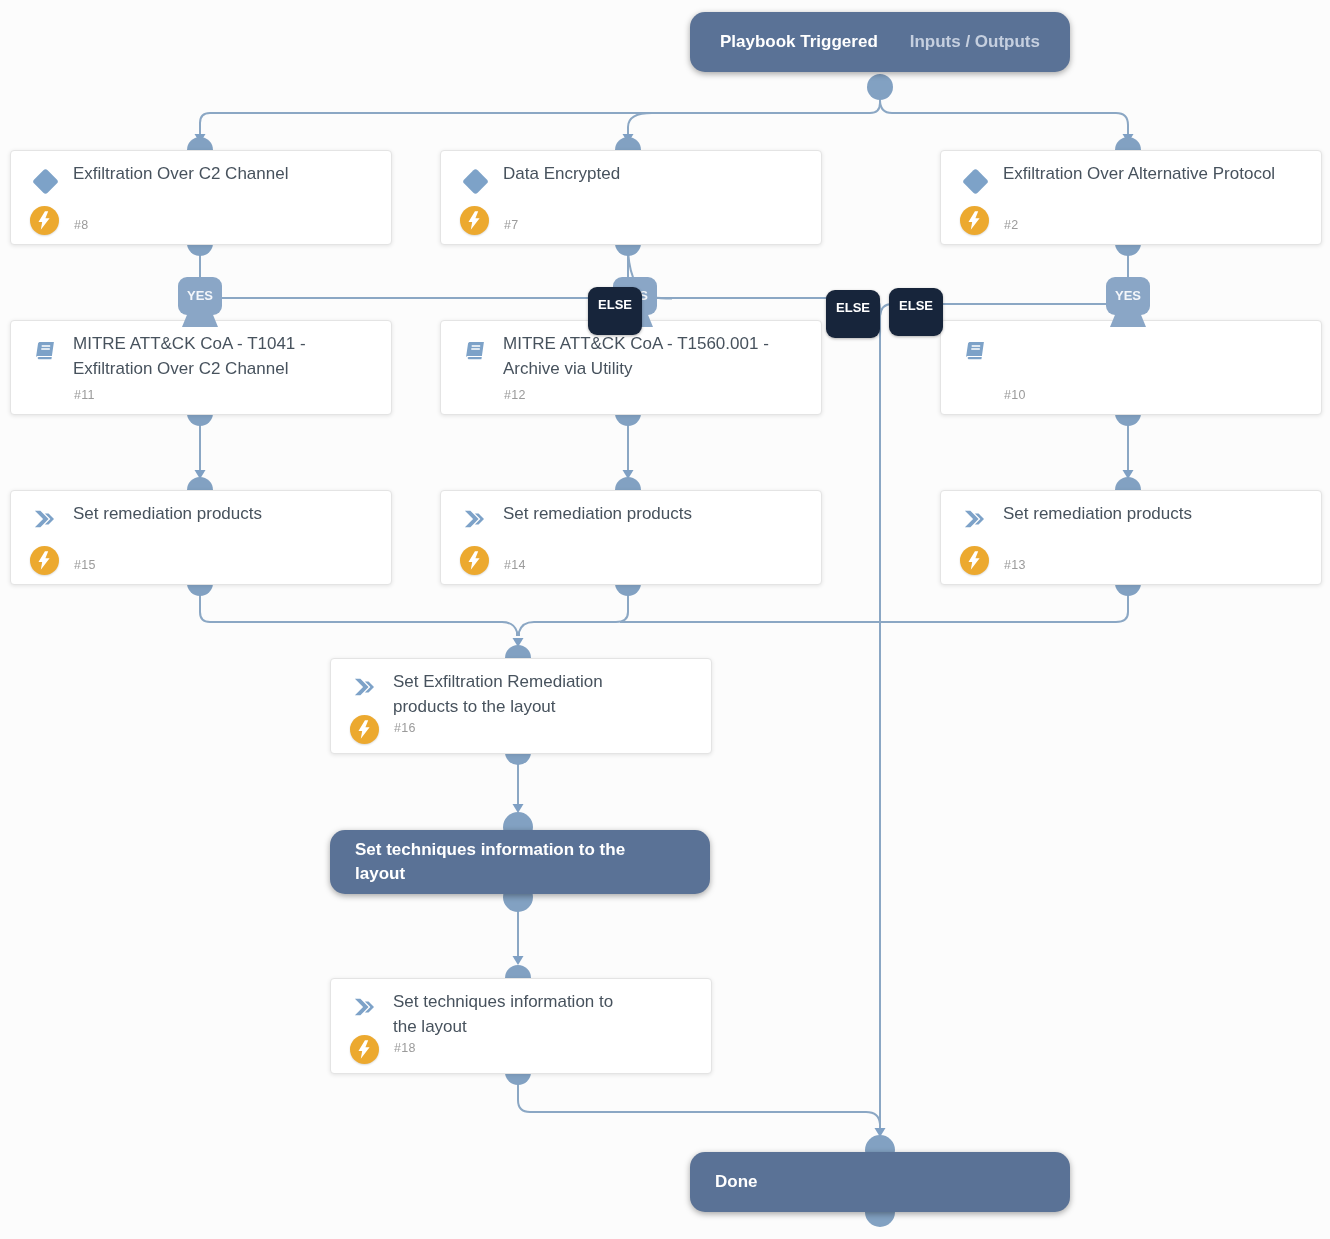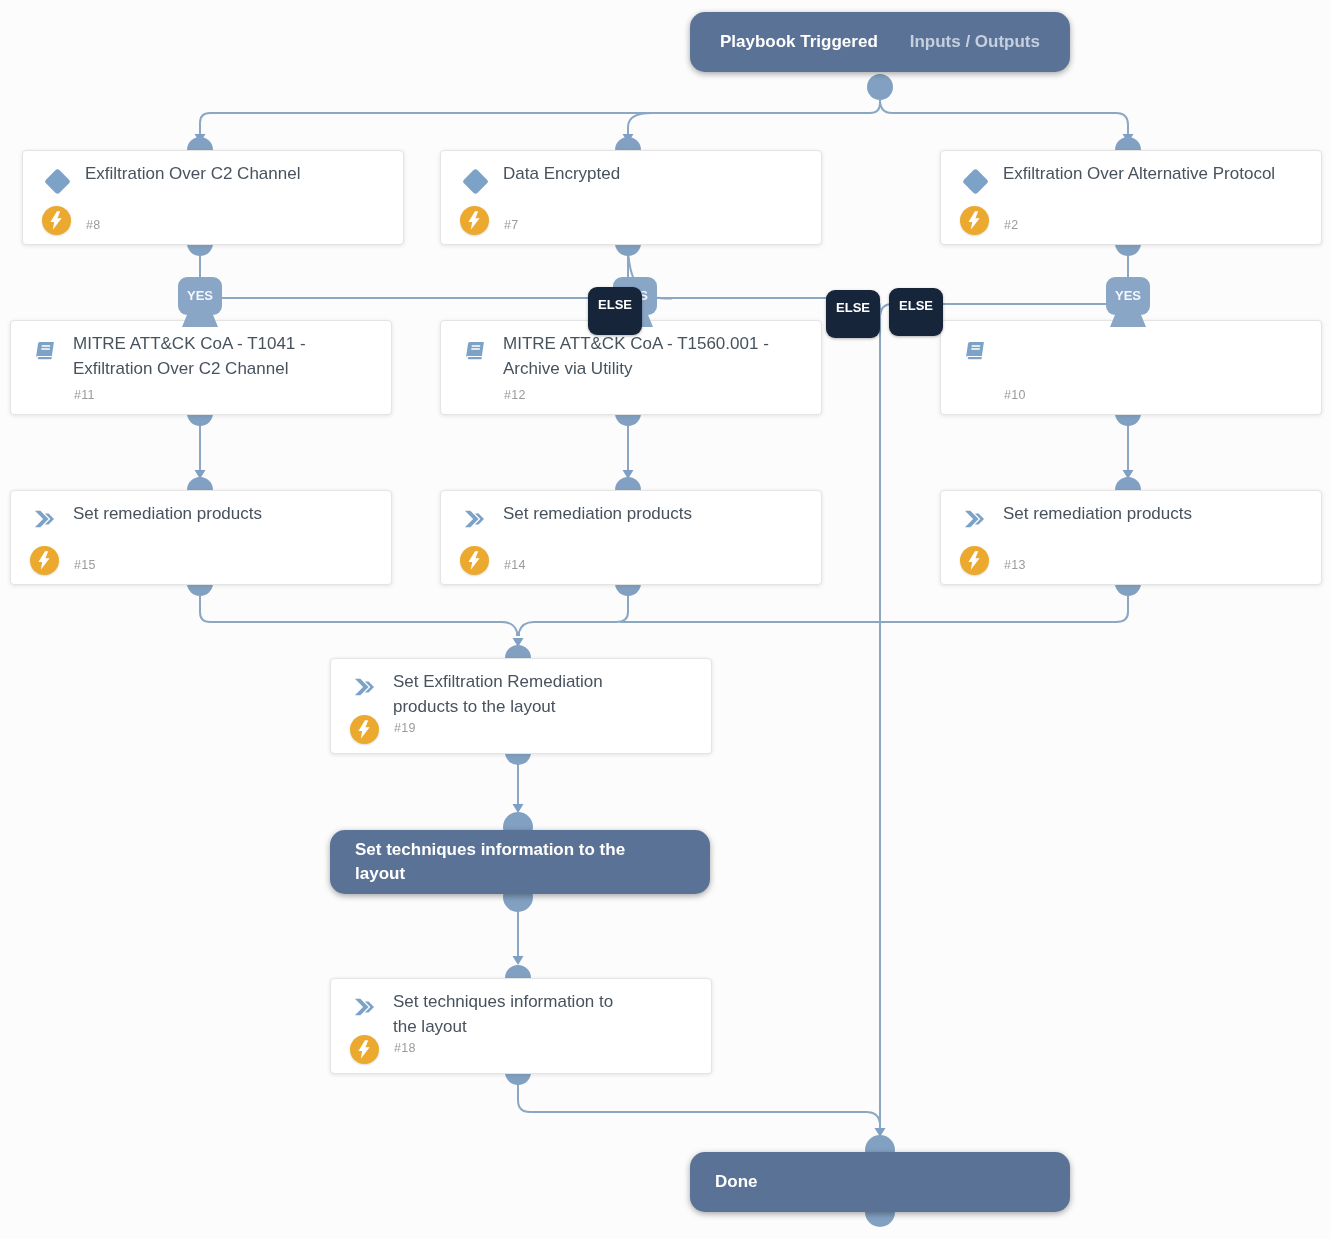--- a/index.html
+++ b/index.html
@@ -135,21 +135,21 @@
       <circle cx="880" cy="1150" r="15"></circle>
         <circle cx="880" cy="1212" r="15"></circle>
     </g>
   </svg>
 
   <div class="pill" style="left:690px;top:12px;width:380px;height:60px;padding:0 30px;box-sizing:border-box;">
     <span class="plabel">Playbook Triggered</span>
     <span class="meta">Inputs / Outputs</span>
   </div>
 
-  <div class="card" style="left:10px;top:150px;margin-left:12px;">
+  <div class="card" style="left:10px;top:150px;">
     <span class="icon-slot">
         <span class="diamond"></span>
       </span>
     <div class="title">Exfiltration Over C2 Channel</div>
     <span class="badge">
       <svg width="13" height="19" viewBox="0 0 14 20">
         <path d="M7.5 0 L0.5 11.5 H4.5 L3 20 L12.5 7.5 H8 L11 0 Z" fill="#ffffff"></path>
       </svg>
     </span>
     <div class="num">#8</div>
@@ -286,21 +286,21 @@
         <path d="M2 2 L11 11 L2 20 H8 L17 11 L8 2 Z" fill="#7da2c8"></path>
         <path d="M13 5 L19 11 L13 17 H17 L23 11 L17 5 Z" fill="#7da2c8"></path>
       </svg>
     </span>
     <div class="title narrow">Set Exfiltration Remediation products to the layout</div>
     <span class="badge">
       <svg width="13" height="19" viewBox="0 0 14 20">
         <path d="M7.5 0 L0.5 11.5 H4.5 L3 20 L12.5 7.5 H8 L11 0 Z" fill="#ffffff"></path>
       </svg>
     </span>
-    <div class="num mid">#19</div>
+    <div class="num mid">#16</div>
   </div>
 
   <div class="pill" style="left:330px;top:830px;width:380px;height:64px;padding-left:25px;box-sizing:border-box;">
     <span class="plabel" style="max-width:280px;">Set techniques information to the layout</span>
   </div>
 
   <div class="card" style="left:330px;top:978px;height:94px;">
     <span class="icon-slot">
       <svg width="22" height="20" viewBox="0 0 24 22">
         <path d="M2 2 L11 11 L2 20 H8 L17 11 L8 2 Z" fill="#7da2c8"></path>

